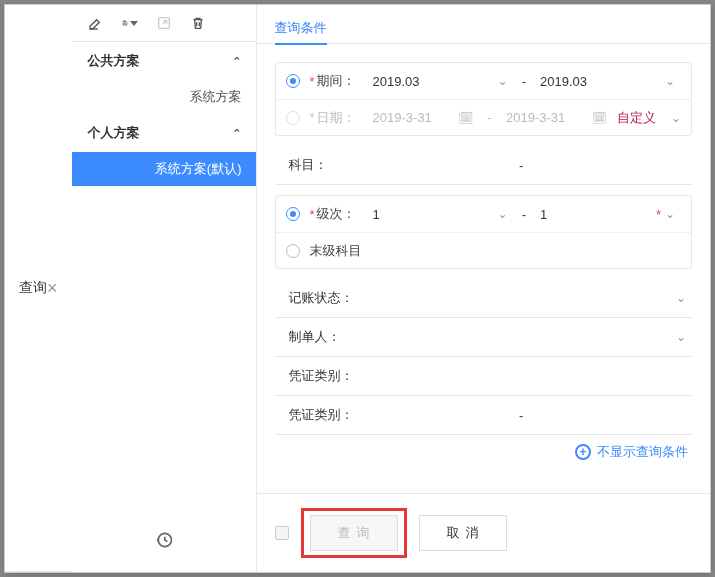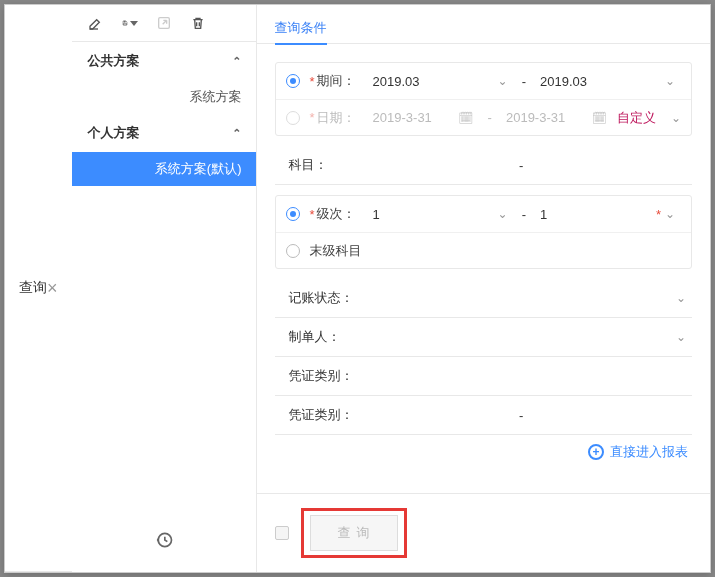--- a/index.html
+++ b/index.html
@@ -197,24 +197,25 @@
           <span class="label">凭证类别：</span>
           <span class="val"></span>
         </div>
         <div class="plainrow">
           <span class="label">凭证类别：</span>
           <span class="val">-</span>
         </div>
 
         <div class="addfilter">
           <span class="plus">+</span>
-          <span>直接进入报表</span>
+          <span>不显示查询条件</span>
         </div>
       </div>
       <div class="footer">
         <span class="ck"></span>
         <span class="highlight-box">
           <span class="btn disabled">查询</span>
         </span>
+        <span class="btn">取消</span>
       </div>
     </div>
   </div>
 </div>
 
 </body></html>

